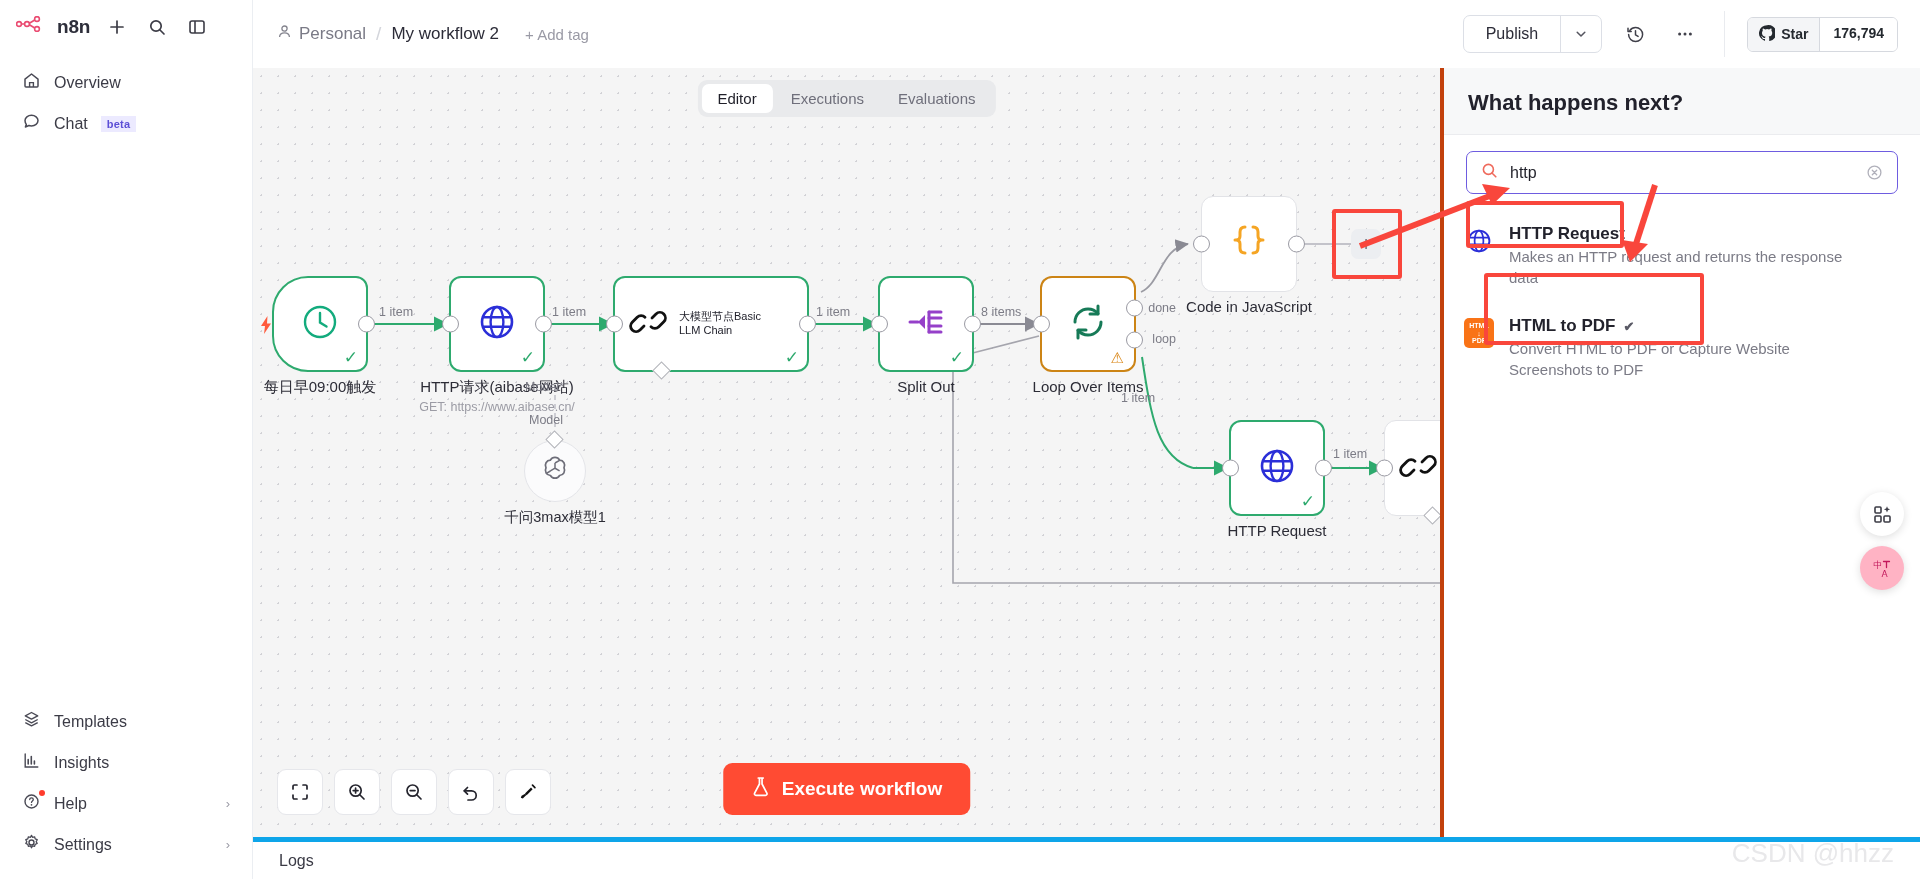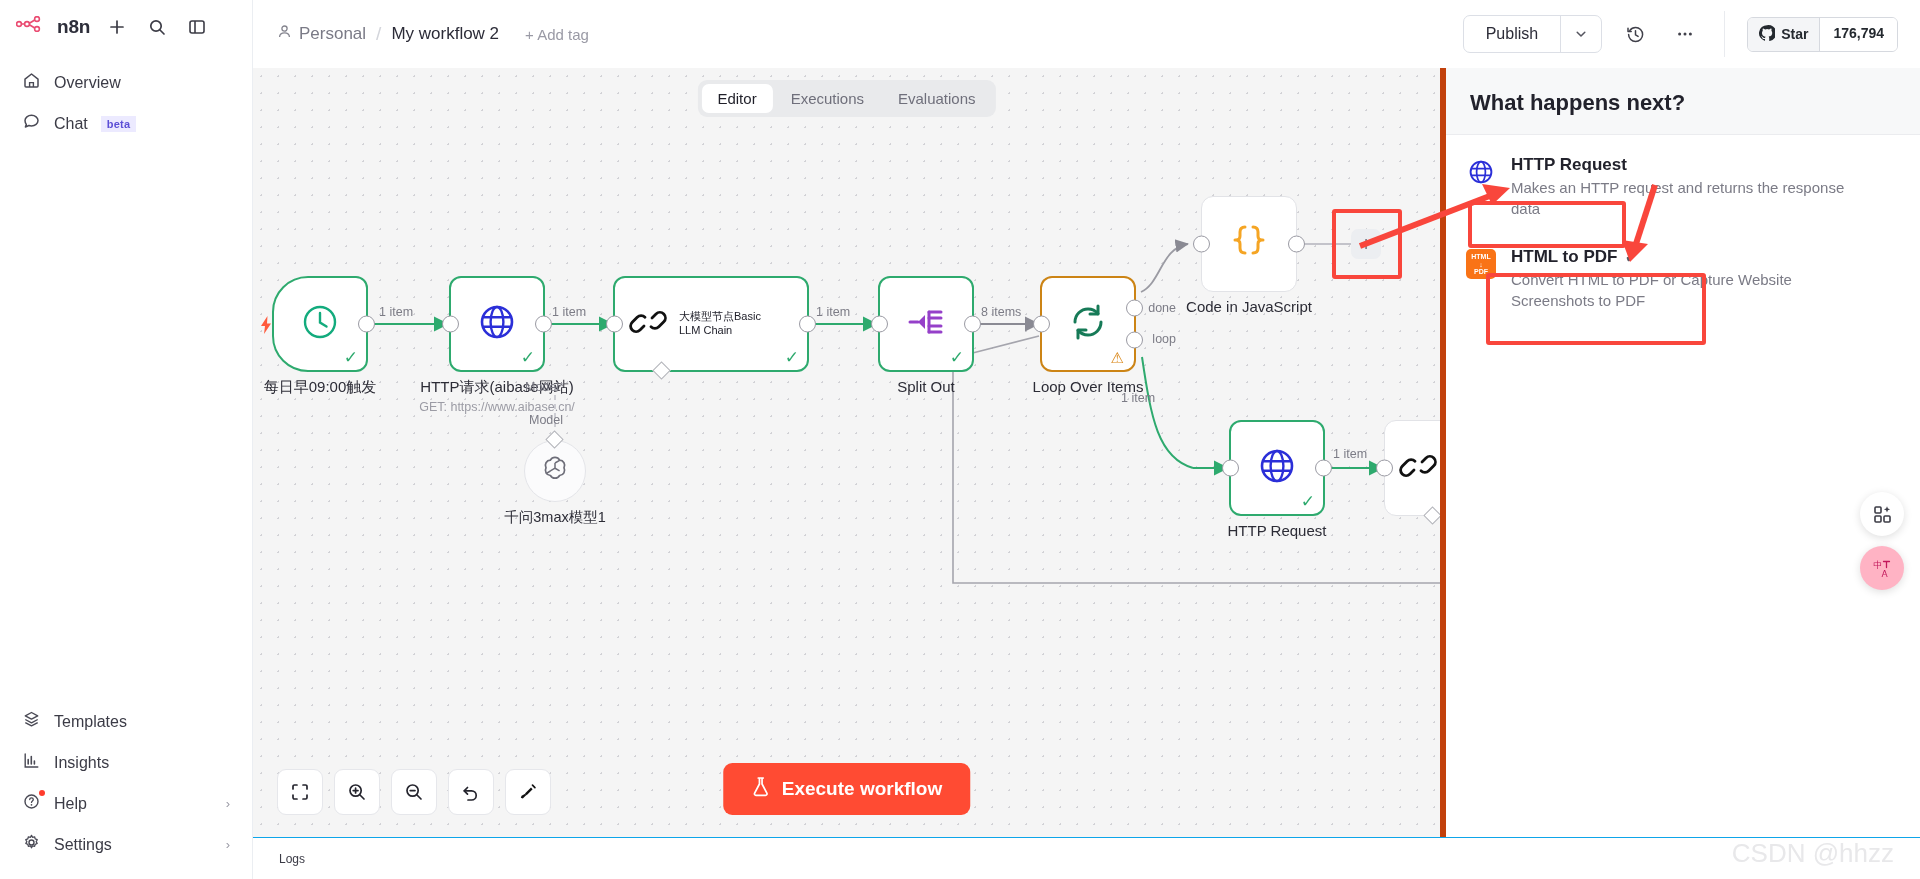--- a/index.html
+++ b/index.html
@@ -124,25 +124,25 @@
 
   
   .zoom-bar { position: absolute; left: 24px; bottom: 22px; display: flex; gap: 11px; z-index: 25; }
   .zoom-btn { width: 46px; height: 46px; background: #fff; border: 1px solid #e6e7eb; border-radius: 9px;
     display: flex; align-items: center; justify-content: center; cursor: pointer; color: #24242d; }
   .exec-wrap { position: absolute; left: 50%; transform: translateX(-50%); bottom: 22px; z-index: 25; }
   .exec-btn { background: #ff4b33; color: #fff; border: none; border-radius: 9px;
     padding: 13px 28px; font-size: 19px; font-weight: 600; display: flex; align-items: center; gap: 12px;
     cursor: pointer; font-family: "Liberation Sans", sans-serif; }
 
-  .logs-bar { height: 42px; background: #fff; border-top: 1px solid #0ea5e9; display: flex; align-items: center;
-    padding-left: 26px; font-size: 12px; color: #3a3a45; flex: 0 0 42px; }
-
-  
-  .rpanel { width: 480px; flex: 0 0 480px; background: #fff; border-left: 6px solid #c2410c;
+  .logs-bar { height: 42px; background: #fff; border-top: 5px solid #0ea5e9; display: flex; align-items: center;
+    padding-left: 26px; font-size: 16px; color: #3a3a45; flex: 0 0 42px; }
+
+  
+  .rpanel { width: 480px; flex: 0 0 480px; background: #fff; border-left: 4px solid #c2410c;
     display: flex; flex-direction: column; position: relative; z-index: 18; }
   .rp-head { padding: 22px 24px 18px 24px; background: #f7f8f9; border-bottom: 1px solid #ebecef; }
   .rp-title { font-size: 22px; font-weight: 700; color: #22222c; }
   .rp-searchrow { padding: 16px 22px 10px 22px; position: relative; }
   .rp-search { display: flex; align-items: center; gap: 12px; border: 1px solid #6e5ce0; border-radius: 7px;
     padding: 10px 14px; font-size: 16px; }
   .rp-search input { border: none; outline: none; font-size: 16px; flex: 1; color: #1f1f28;
     font-family: "Liberation Sans", sans-serif; background: transparent; }
   .clear-x { color: #a9a9b3; font-size: 16px; cursor: pointer; display: flex; }
   .rp-list { padding: 6px 0 0 0; overflow-y: auto; }
@@ -580,20 +580,37 @@
             <span>Execute workflow</span>
           </button>
         </div>
 
       </div>
 
       <aside class="rpanel">
         <div class="rp-head">
           <div class="rp-title">What happens next?</div>
         </div>
+        <div class="rp-searchrow">
+          <div class="rp-search">
+            <span>
+              <svg width="17" height="17" viewBox="0 0 17 17">
+                  <circle cx="7.4" cy="7.4" r="5" stroke="#ef6a5c" stroke-width="1.6" fill="none"></circle>
+                  <path d="M11.2 11.2l3.6 3.6" stroke="#ef6a5c" stroke-width="1.6" stroke-linecap="round"></path>
+                </svg>
+            </span>
+            <input id="search-field" placeholder="Search nodes..." value="http" style="">
+            <span class="clear-x">
+              <svg width="17" height="17" viewBox="0 0 17 17">
+                  <circle cx="8.5" cy="8.5" r="6.4" stroke="#b0b0ba" stroke-width="1.3" fill="none"></circle>
+                  <path d="M6.3 6.3l4.4 4.4M10.7 6.3l-4.4 4.4" stroke="#b0b0ba" stroke-width="1.3" stroke-linecap="round"></path>
+                </svg>
+            </span>
+          </div>
+        </div>
 
         <div class="rp-list">
           <div class="rp-item">
             <div class="rp-ico">
               <svg width="30" height="30" viewBox="0 0 30 30">
                   <circle cx="15" cy="15" r="10.4" stroke="#2b2fd8" stroke-width="1.9" fill="none"></circle>
                   <ellipse cx="15" cy="15" rx="4.4" ry="10.4" stroke="#2b2fd8" stroke-width="1.7" fill="none"></ellipse>
                   <path d="M5 11.6h20M5 18.4h20" stroke="#2b2fd8" stroke-width="1.7"></path>
                 </svg>
             </div>

